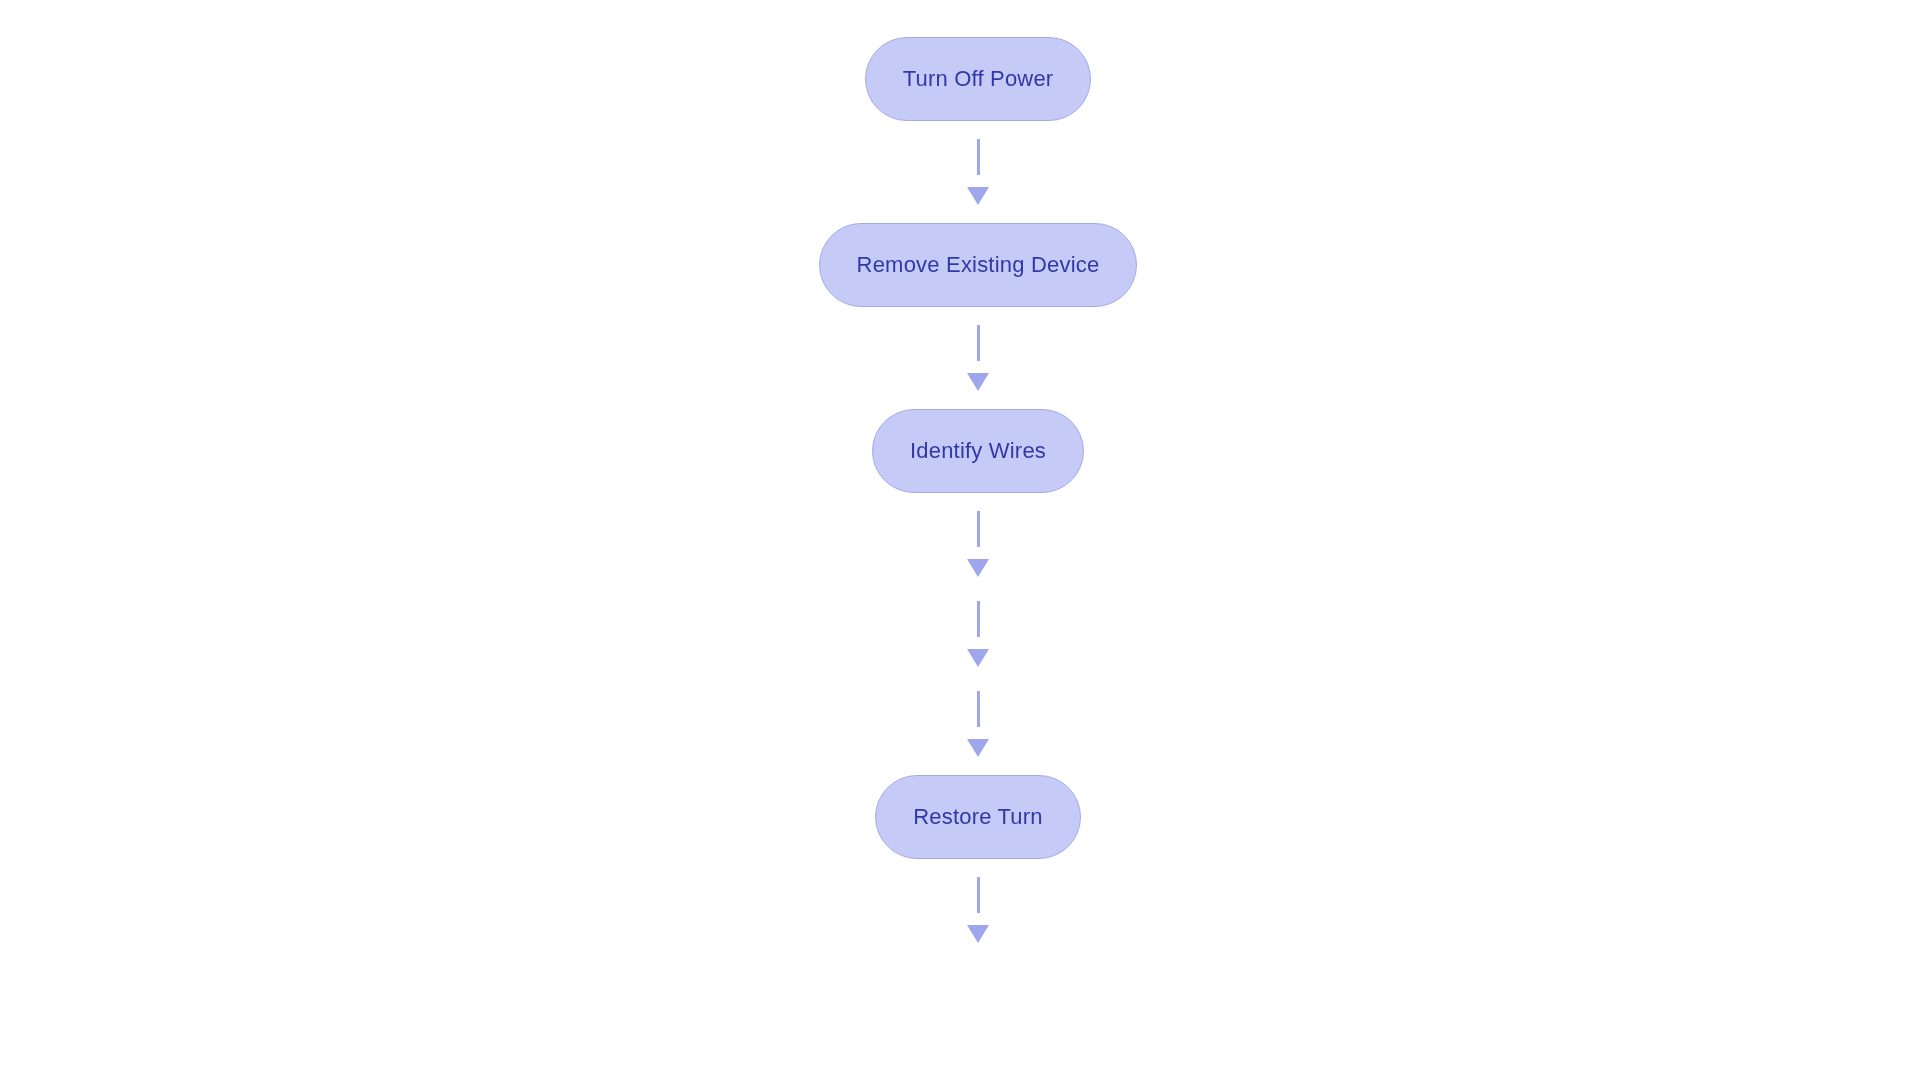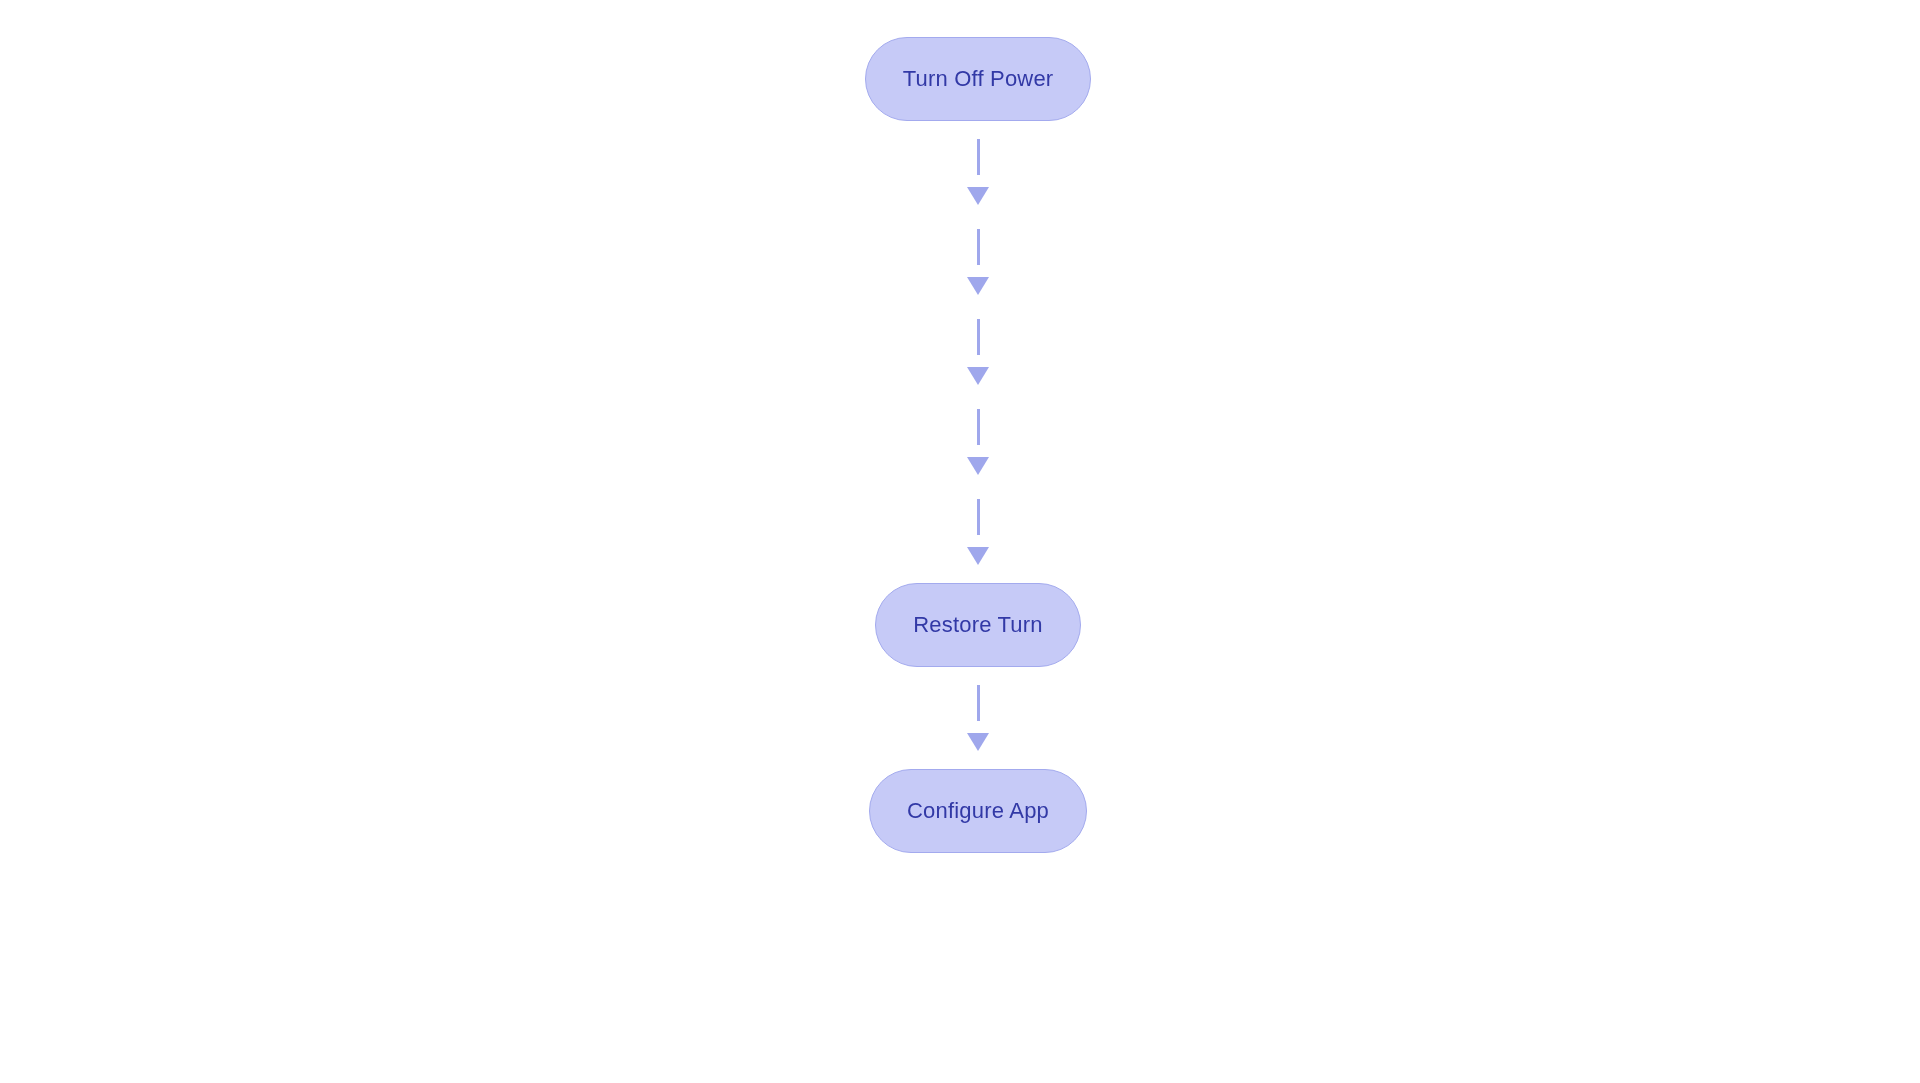--- a/index.html
+++ b/index.html
@@ -67,26 +67,32 @@
 
   <div class="node">
     <span>Turn Off Power</span>
   </div>
 
   <div class="arrow">
     <div class="arrow-line"></div>
     <div class="arrow-head"></div>
   </div>
 
+  <div class="node">
+    <span>Remove Existing Device</span>
+  </div>
 
   <div class="arrow">
     <div class="arrow-line"></div>
     <div class="arrow-head"></div>
   </div>
 
+  <div class="node">
+    <span>Identify Wires</span>
+  </div>
 
   <div class="arrow">
     <div class="arrow-line"></div>
     <div class="arrow-head"></div>
   </div>
 
 
   <div class="arrow">
     <div class="arrow-line"></div>
     <div class="arrow-head"></div>
@@ -100,17 +106,14 @@
 
   <div class="node">
     <span>Restore Turn</span>
   </div>
 
   <div class="arrow">
     <div class="arrow-line"></div>
     <div class="arrow-head"></div>
   </div>
 
-  <div class="node">
-    <span>Configure App</span>
-  </div>
 
 </div>
 
 </body></html>

